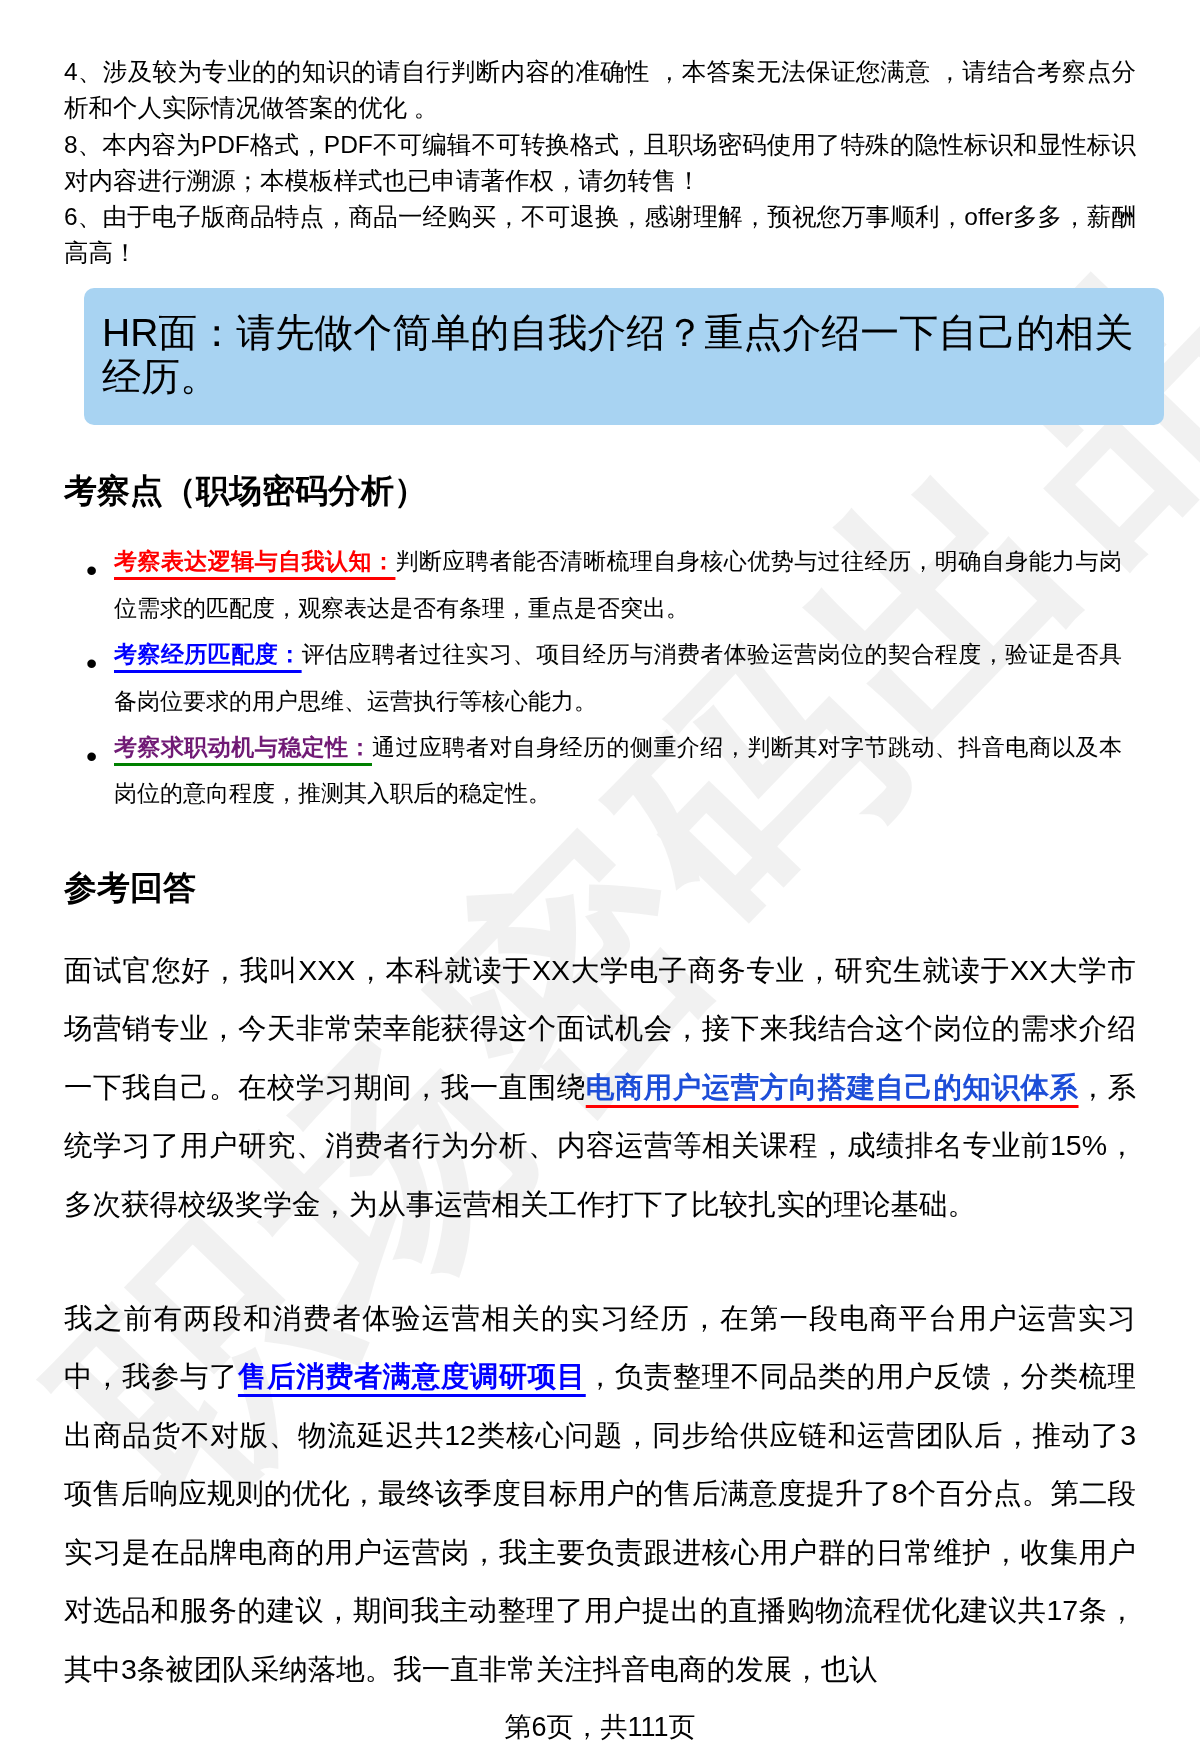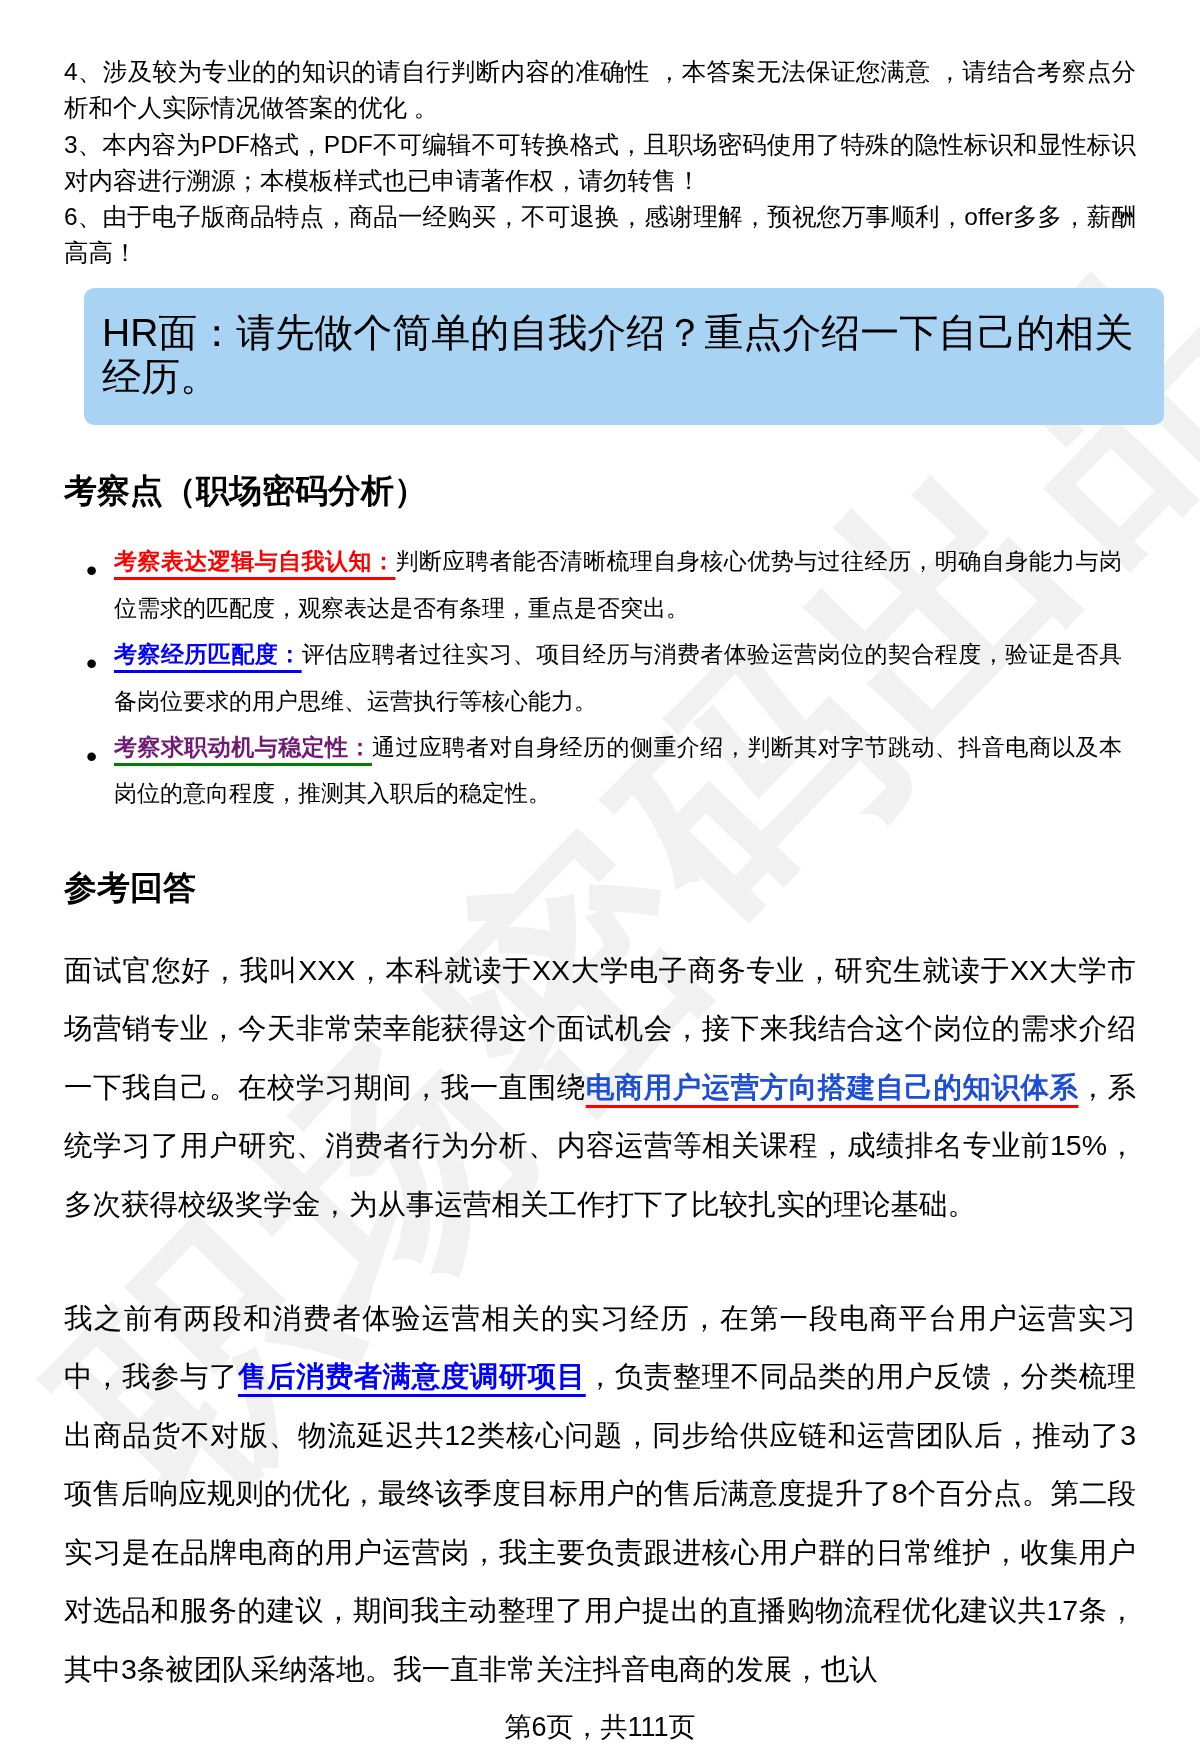--- a/index.html
+++ b/index.html
@@ -73,21 +73,21 @@
 <body>
 
 <div class="page">
 
   <div class="watermark">职场密码出品</div>
 
   <div class="content">
 
     <div class="disclaimers">
         <p class="disclaimer-line">4、涉及较为专业的的知识的请自行判断内容的准确性 ，本答案无法保证您满意 ，请结合考察点分析和个人实际情况做答案的优化 。</p>
-        <p class="disclaimer-line">3、本内容为PDF格式，PDF不可编辑不可转换格式，且职场密码使用了特殊的隐性标识和显性标识对内容进行溯源；本模板样式也已申请著作权，请勿转售！</p>
+        <p class="disclaimer-line">8、本内容为PDF格式，PDF不可编辑不可转换格式，且职场密码使用了特殊的隐性标识和显性标识对内容进行溯源；本模板样式也已申请著作权，请勿转售！</p>
         <p class="disclaimer-line">6、由于电子版商品特点，商品一经购买，不可退换，感谢理解，预祝您万事顺利，offer多多，薪酬高高！</p>
       </div>
 
     <div class="question-box" style="--qbox-bg: #a8d3f2;">
       <span>HR面：请先做个简单的自我介绍？重点介绍一下自己的相关经历。</span>
     </div>
 
     <h2 class="section-title">考察点（职场密码分析）</h2>
 
     <ul class="analysis">

